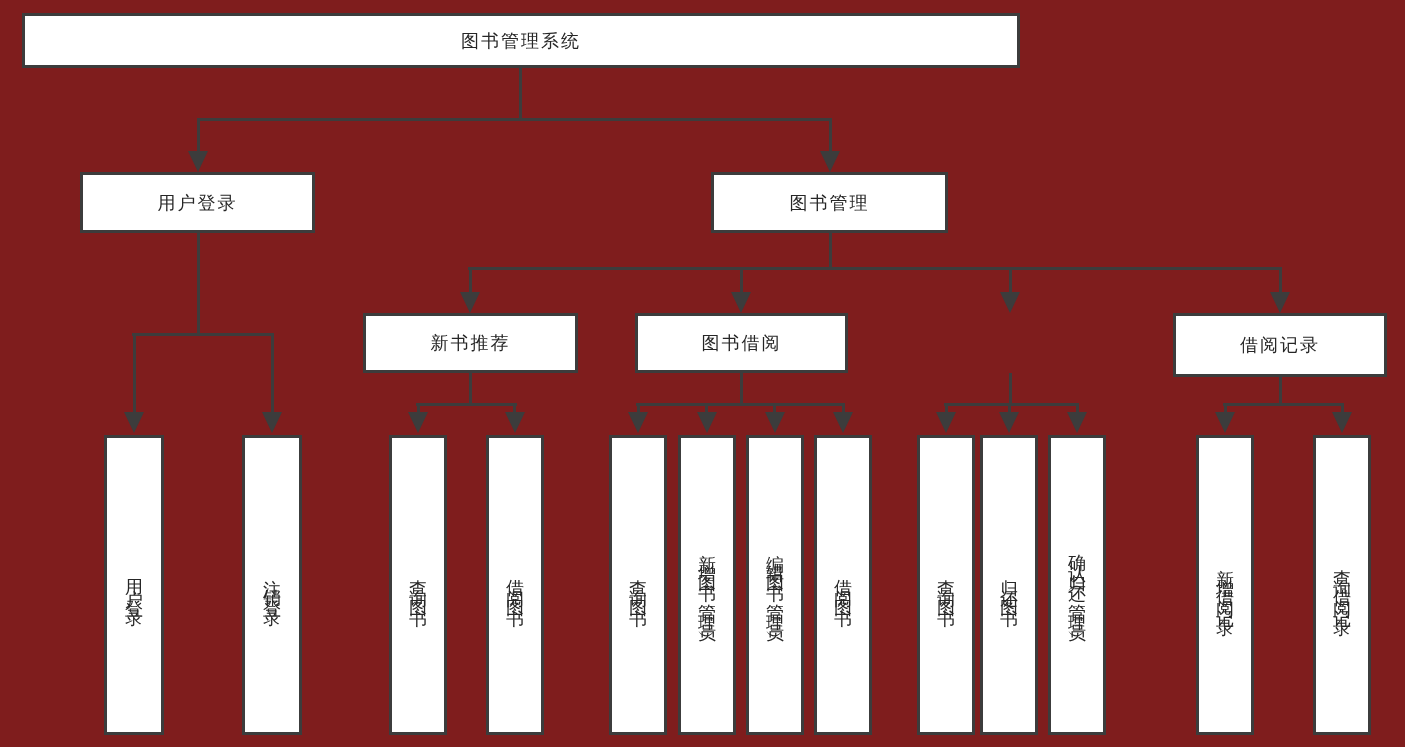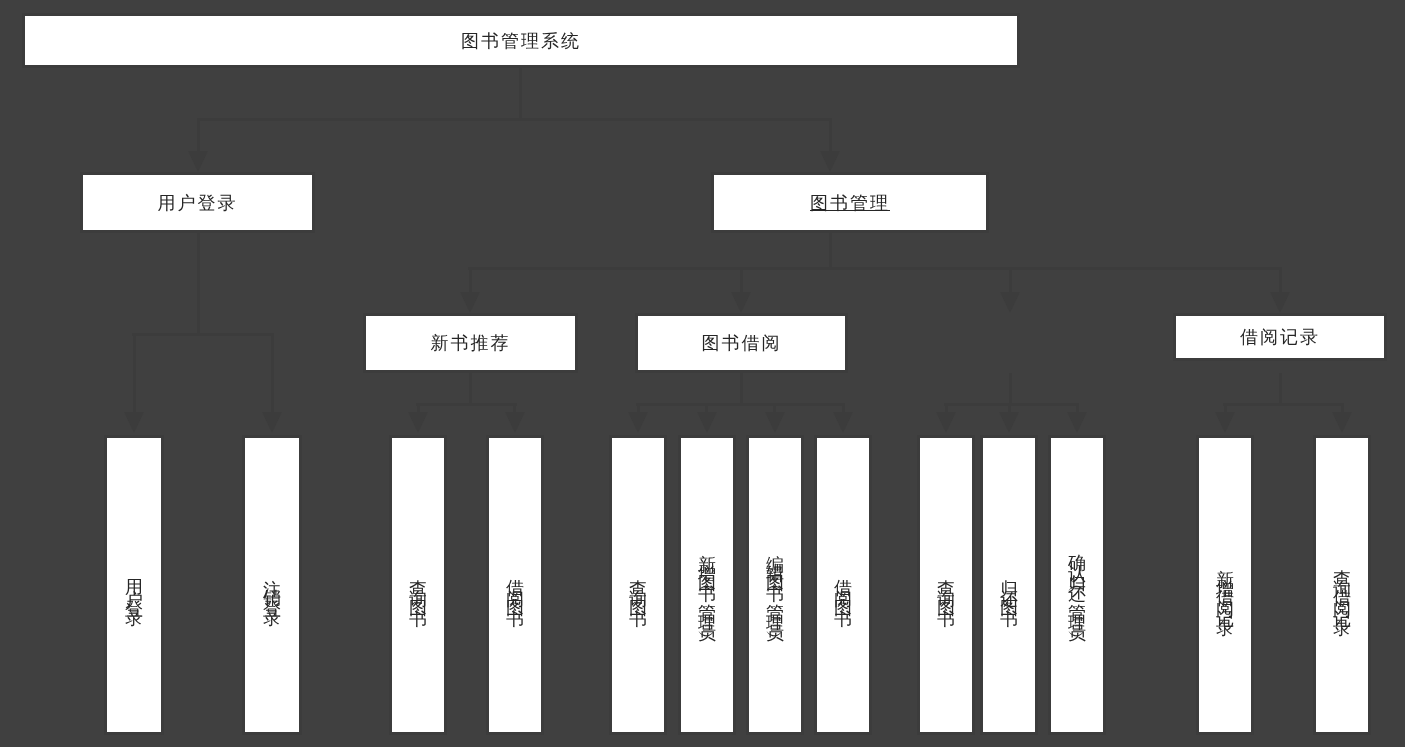--- a/index.html
+++ b/index.html
@@ -1,20 +1,20 @@
 <!DOCTYPE html>
 <html><head>
 <meta charset="utf-8">
 <style>
   html, body { margin: 0; padding: 0; background: #ffffff; }
   .canvas {
     position: relative;
     width: 1405px;
     height: 747px;
-    background: #404040;
+    background: #7f1d1d;
     font-family: "Liberation Sans", "DejaVu Sans", sans-serif;
     overflow: hidden;
   }
   .node {
     position: absolute;
     background: #ffffff;
     border: 3px solid #3c3c3c;
     box-sizing: border-box;
     display: flex;
     align-items: center;
@@ -131,31 +131,31 @@
   <div class="vl" style="left:1341px; top:403px; height:11px;"></div>
   <div class="arrow" style="left:1332px; top:412px;"></div>
 
   <div class="node" style="left:22px; top:13px; width:998px; height:55px;">
     <span>图书管理系统</span>
   </div>
 
   <div class="node" style="left:80px; top:172px; width:235px; height:61px;">
     <span>用户登录</span>
   </div>
-  <div class="node" style="left:711px; top:172px; width:278px; height:61px;text-decoration:underline;">
+  <div class="node" style="left:711px; top:172px; width:237px; height:61px;">
     <span>图书管理</span>
   </div>
 
   <div class="node" style="left:635px; top:313px; width:213px; height:60px;">
     <span>图书借阅</span>
   </div>
   <div class="node" style="left:363px; top:313px; width:215px; height:60px;">
     <span>新书推荐</span>
   </div>
-  <div class="node" style="left:1173px; top:313px; width:214px; height:48px;text-align:center;">
+  <div class="node" style="left:1173px; top:313px; width:214px; height:64px;text-align:center;">
     <span>借阅记录</span>
   </div>
 
   <div class="leaf" style="left:104px; width:60px;">
     <span class="vtext">用户登录</span>
   </div>
   <div class="leaf" style="left:242px; width:60px;">
     <span class="vtext">注销登录</span>
   </div>
 

